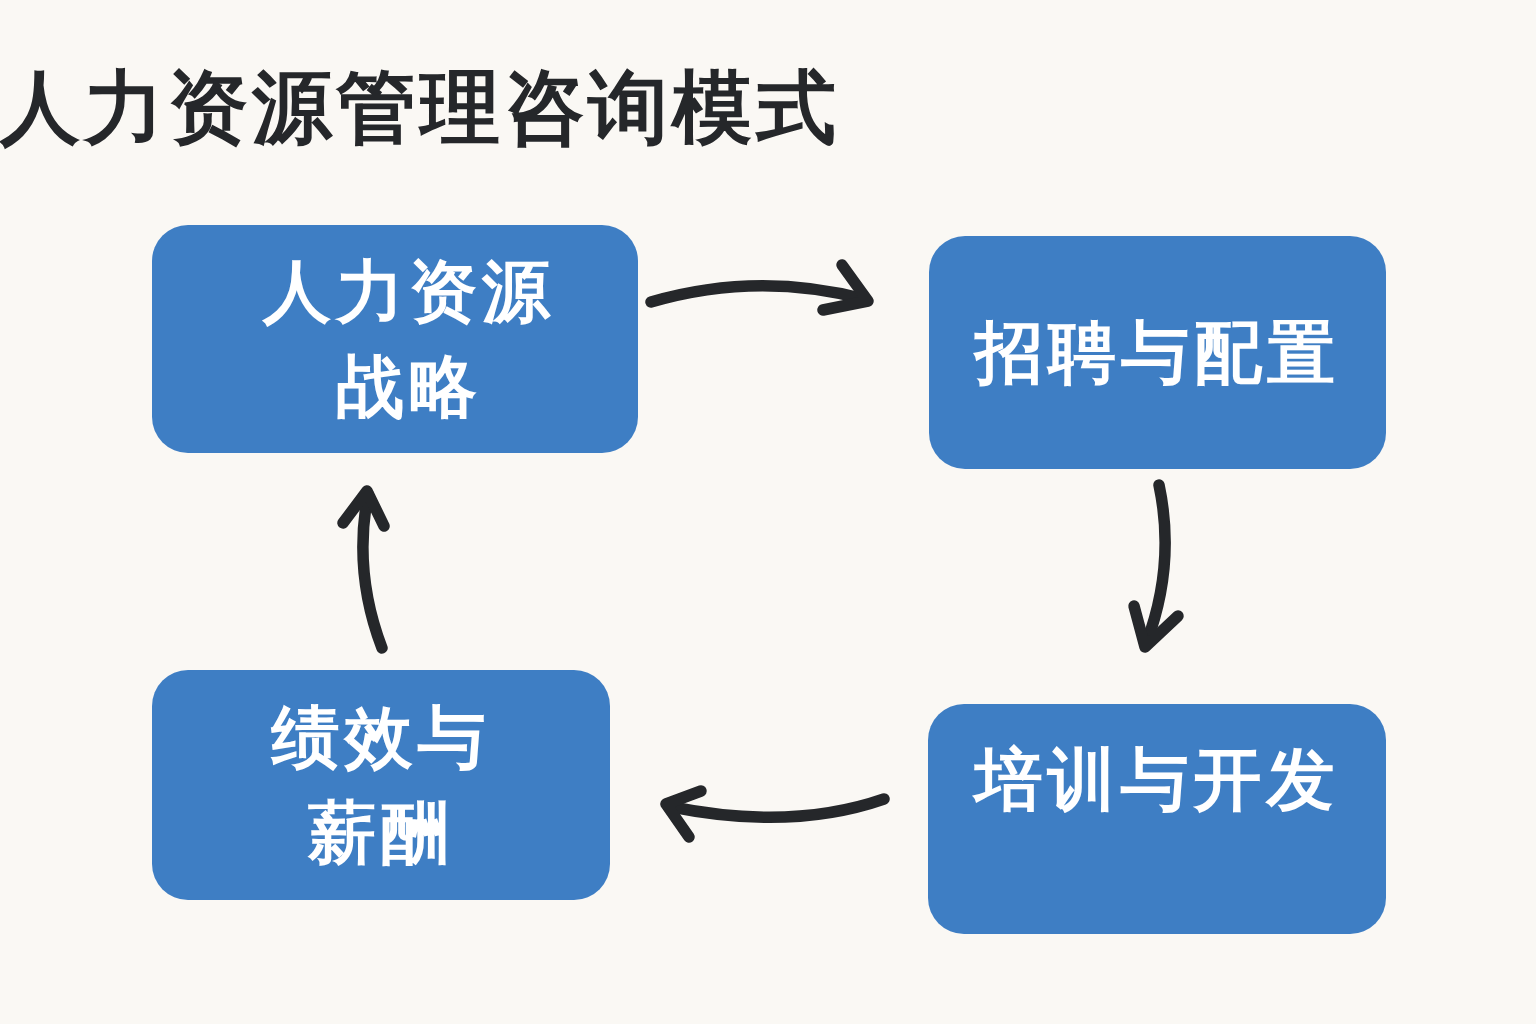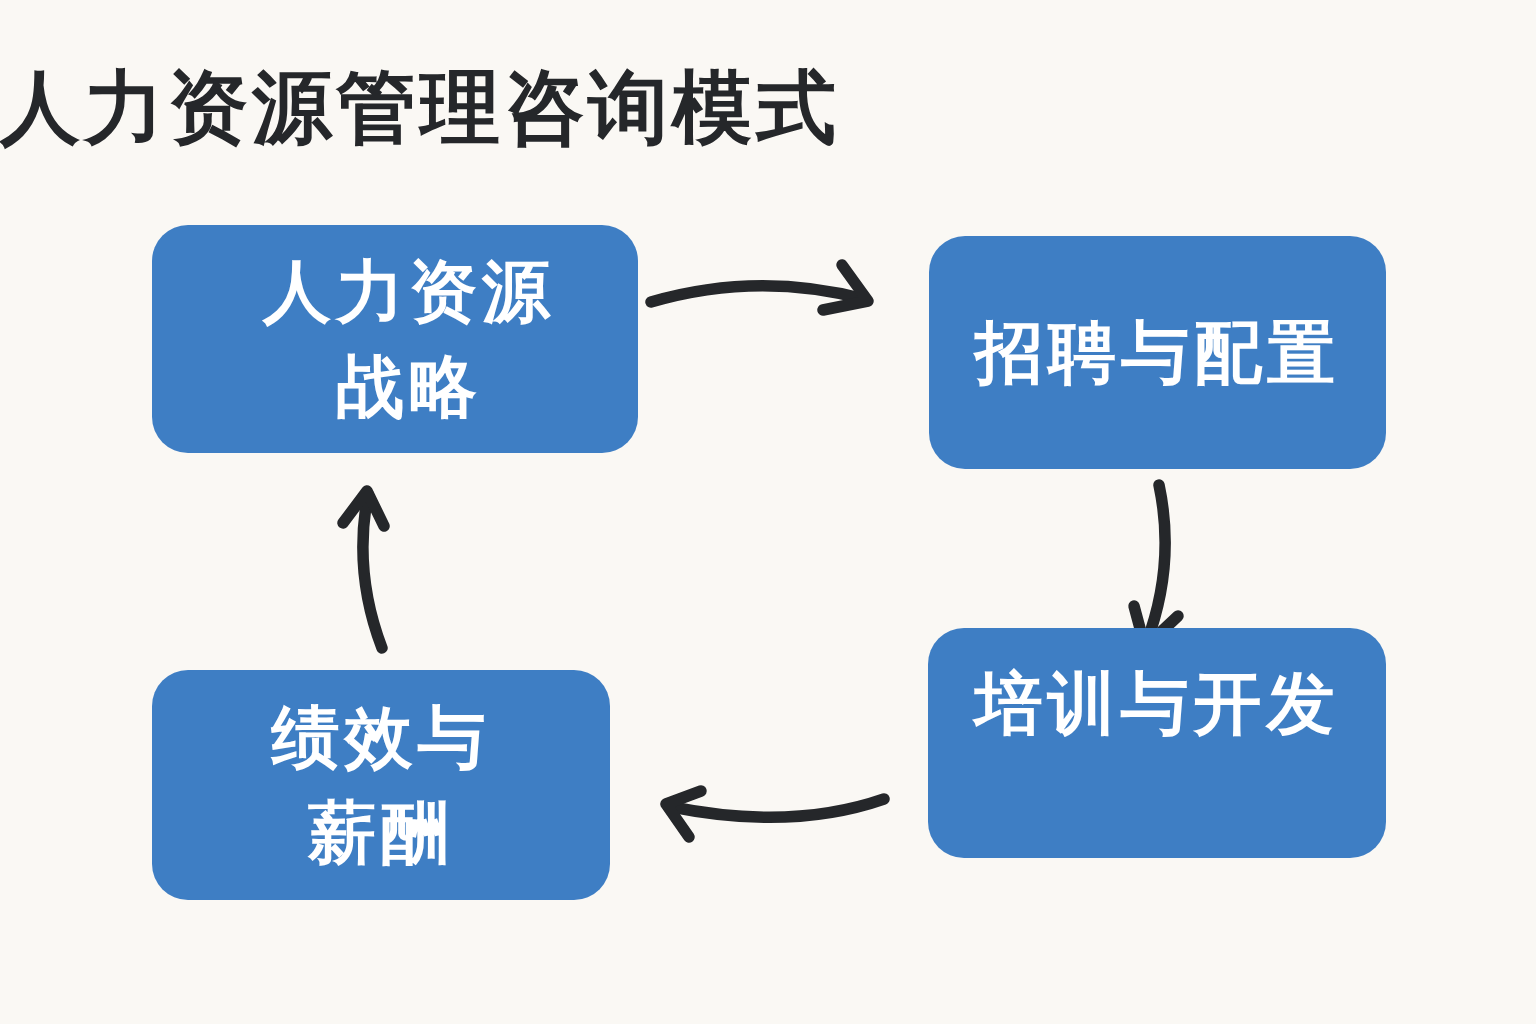--- a/index.html
+++ b/index.html
@@ -38,21 +38,21 @@
     text-align: center;
     color: #ffffff;
     font-size: 68px;
     font-weight: 800;
     letter-spacing: 5px;
     line-height: 1.4;
     white-space: pre-line;
   }
   .node-tl { left: 152px; top: 225px; width: 458px; height: 228px; padding-left: 28px; }
   .node-tr { left: 929px; top: 225px; width: 457px; height: 233px; margin-top: 11px; }
-  .node-br { left: 928px; top: 628px; width: 458px; height: 230px;
+  .node-br { left: 928px; top: 704px; width: 458px; height: 230px;
              align-items: flex-start; padding-top: 28px; box-sizing: border-box; }
   .node-bl { left: 152px; top: 670px; width: 458px; height: 230px; }
   .arrow-layer {
     position: absolute;
     left: 0; top: 0;
     width: 1536px;
     height: 1024px;
     pointer-events: none;
   }
   .arrow-layer path {

